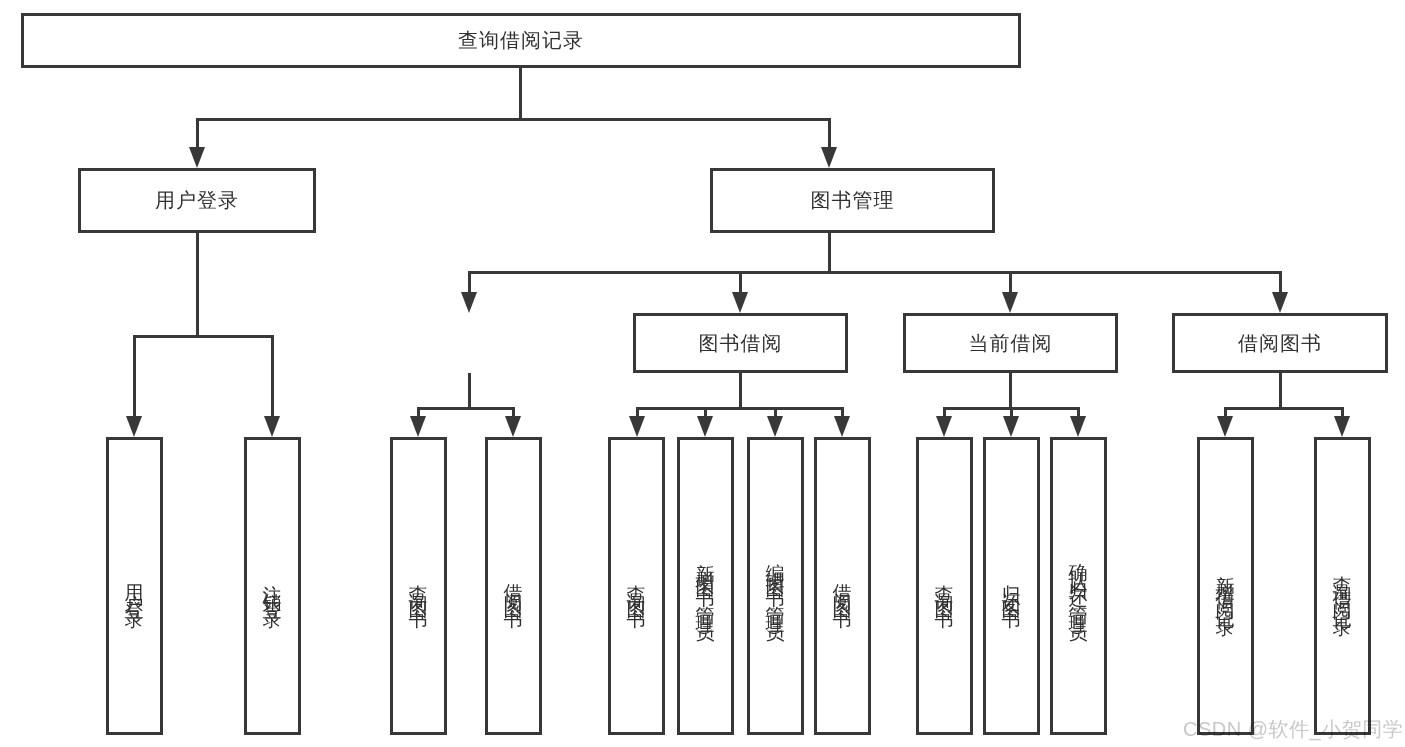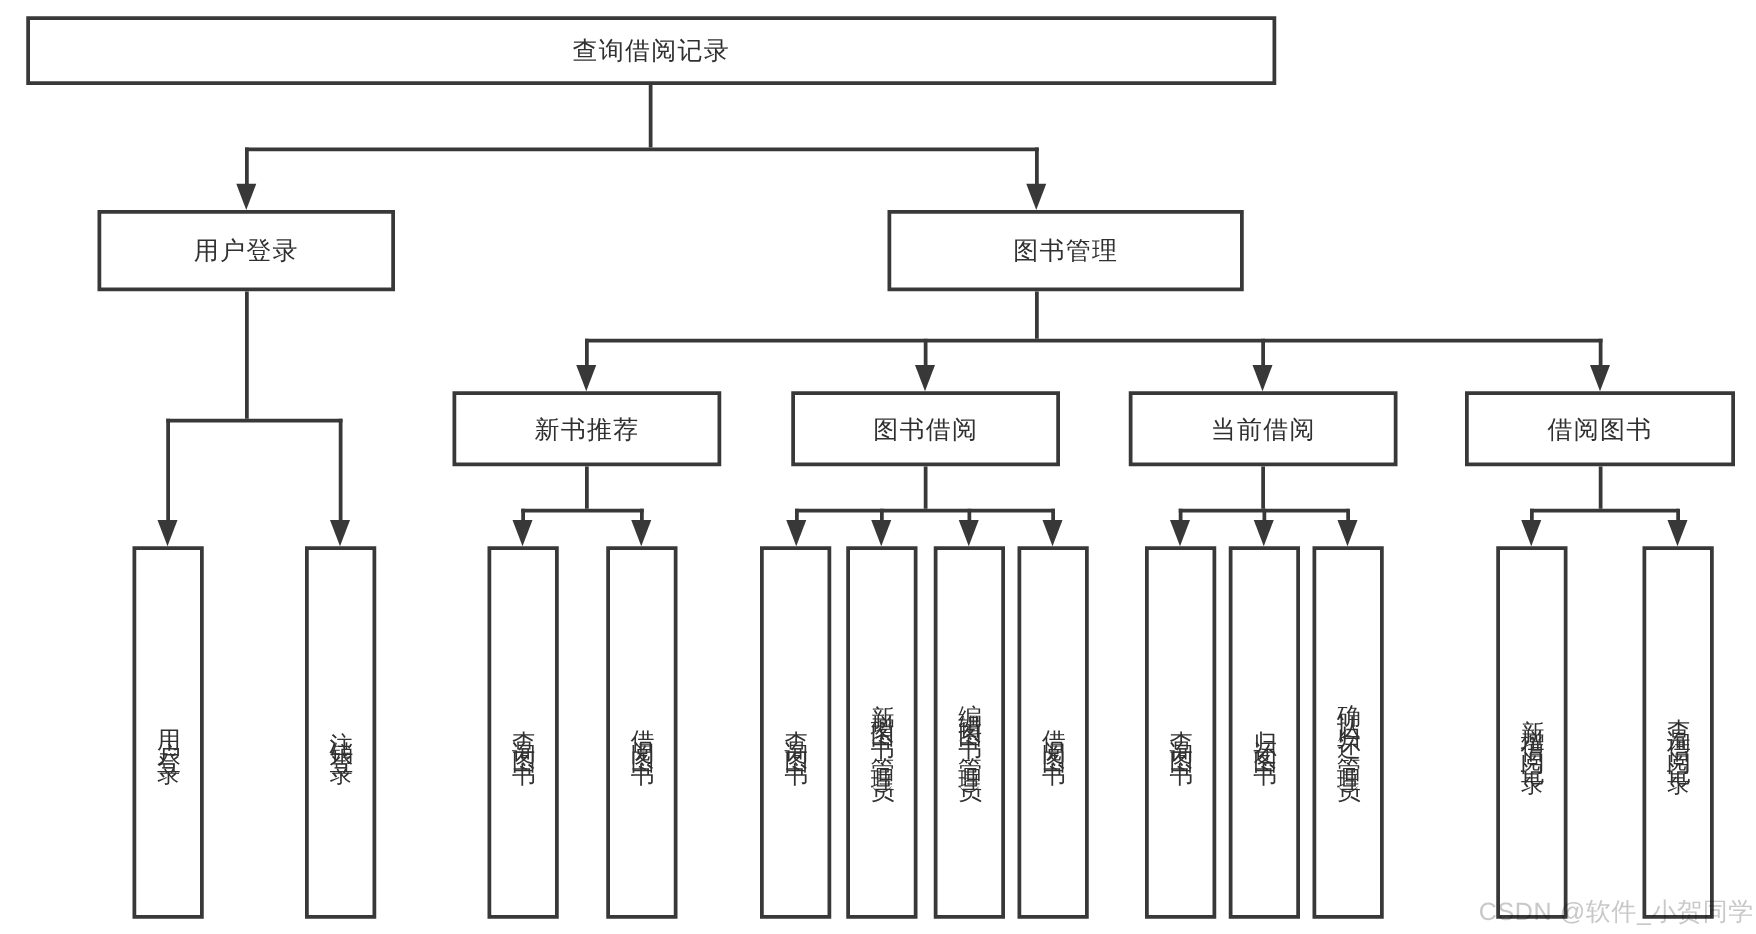--- a/index.html
+++ b/index.html
@@ -110,23 +110,20 @@
   <div class="hline" style="left:468px; top:271px; width:814px;"></div>
   <div class="vline" style="left:468px; top:271px; height:22px;"></div>
   <div class="arrow" style="left:461px; top:292px;"></div>
   <div class="vline" style="left:739px; top:271px; height:22px;"></div>
   <div class="arrow" style="left:732px; top:292px;"></div>
   <div class="vline" style="left:1009px; top:271px; height:22px;"></div>
   <div class="arrow" style="left:1002px; top:292px;"></div>
   <div class="vline" style="left:1279px; top:271px; height:22px;"></div>
   <div class="arrow" style="left:1272px; top:292px;"></div>
 
-  <div class="box" style="left:362px; top:313px; width:215px; height:60px;">
-    <span>新书推荐</span>
-  </div>
   <div class="box" style="left:903px; top:313px; width:215px; height:60px;">
     <span>当前借阅</span>
   </div>
   <div class="box" style="left:633px; top:313px; width:215px; height:60px;">
     <span>图书借阅</span>
   </div>
   <div class="box" style="left:1172px; top:313px; width:216px; height:60px;">
     <span>借阅图书</span>
   </div>
 

